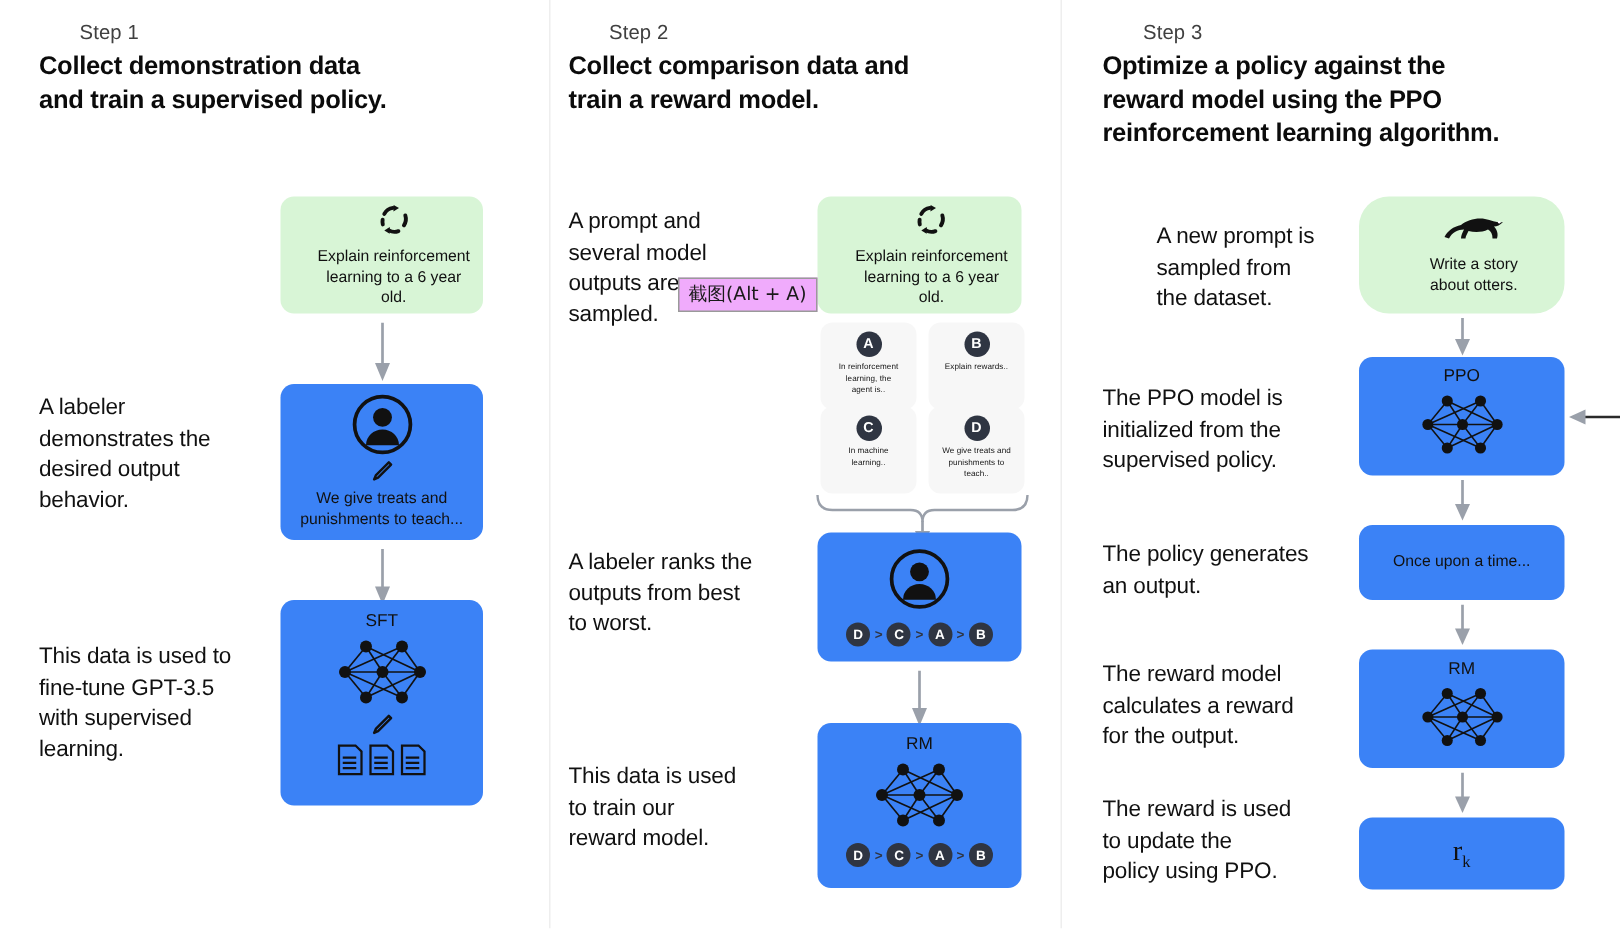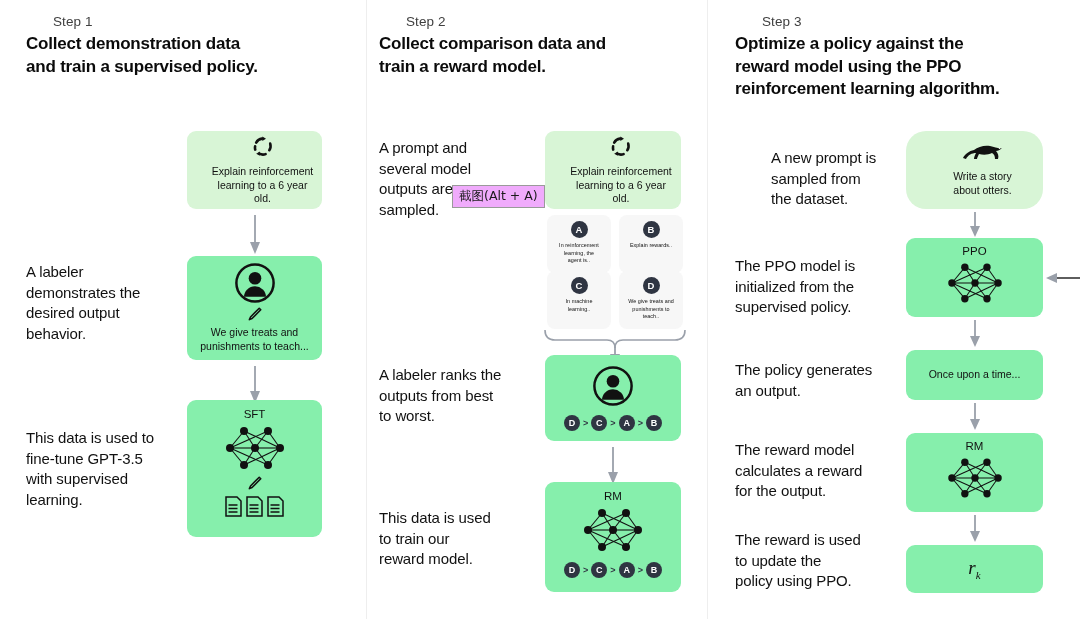--- a/index.html
+++ b/index.html
@@ -31,21 +31,21 @@
   }
 
   .body-text {
     position: absolute; font-size: 15px; line-height: 1.38; color: #111111;
     letter-spacing: -0.1px;
   }
 
   
   .card {
     position: absolute; border-radius: 9px;
-    background: #86efac;
+    background: #3b82f6;
     display: flex; flex-direction: column; align-items: center; justify-content: center;
   }
   .card.green { background: #d8f5d6; padding-left: 16px; }
   .card-text {
     font-size: 10.5px; line-height: 1.32; text-align: center; color: #111; padding: 0 8px;
   }
   .card-title { font-size: 11.5px; color: #111; margin-bottom: 2px; text-align:center; }
 
   
   .mini-card {
@@ -469,21 +469,21 @@
     </div>
 
     <div class="arrow" style="left:259px; top:515px;">
       <svg width="16" height="28" viewBox="0 0 16 28">
         <line x1="8" y1="0" x2="8" y2="17" stroke="#9aa0aa" stroke-width="1.8"></line>
         <path d="M8 27 L3 16 L13 16 Z" fill="#9aa0aa"></path>
       </svg>
     </div>
 
     <div class="card" style="left:198px; top:545px; width:137px; height:48px;">
-      <div style="font-family:'Liberation Serif', serif; font-style:italic; font-size:19px; color:#111;">
+      <div style="font-family:'Liberation Serif', serif; font-size:19px; color:#111;">
         <span>r</span><sub style="font-size:11px;">k</sub>
       </div>
     </div>
 
     <div class="loop-path" style="left:330px; top:272px;">
       <svg width="60" height="300" viewBox="0 0 60 300">
         <path d="M42 297 L52 297 q6 0 6 -6 L58 12 q0 -6 -6 -6 L18 6" fill="none" stroke="#2a2a2a" stroke-width="1.6"></path>
         <path d="M8 6 L19 1 L19 11 Z" fill="#9aa0aa"></path>
       </svg>
     </div>

